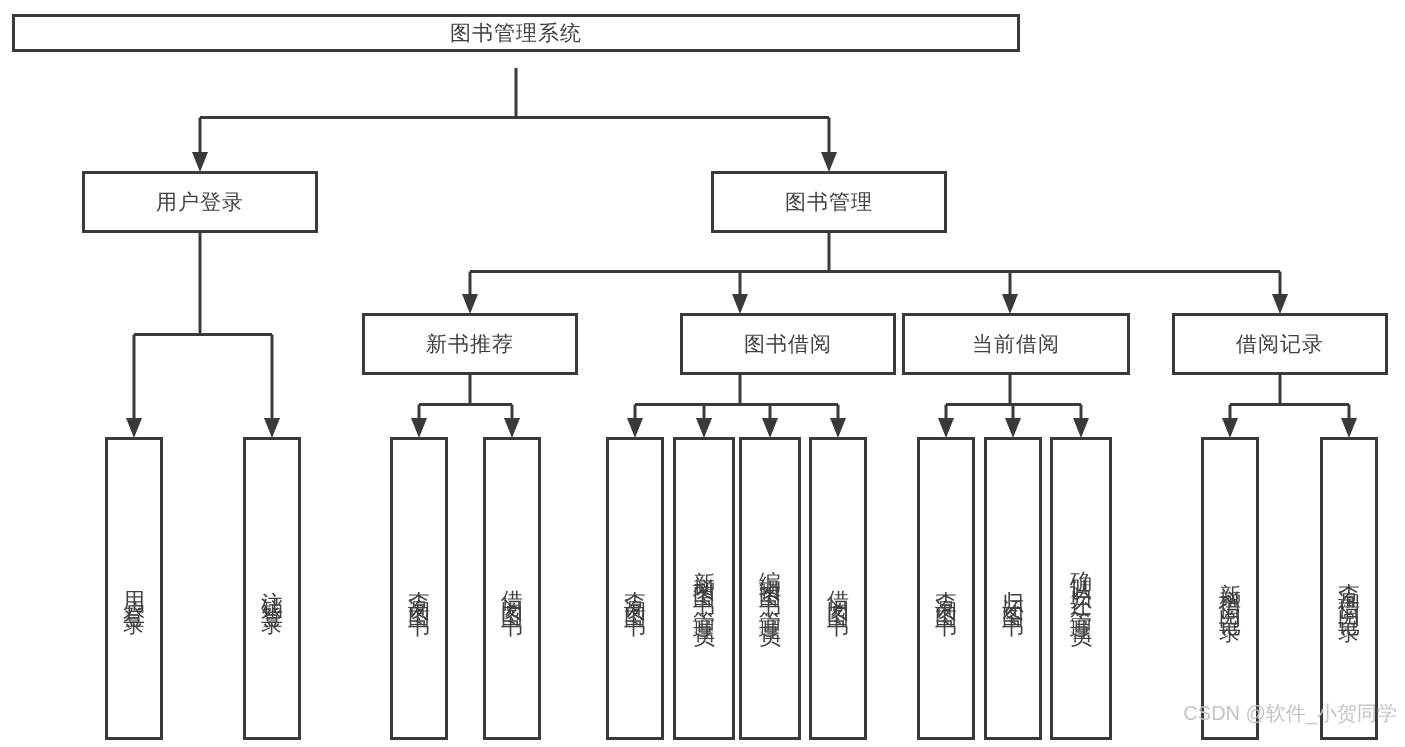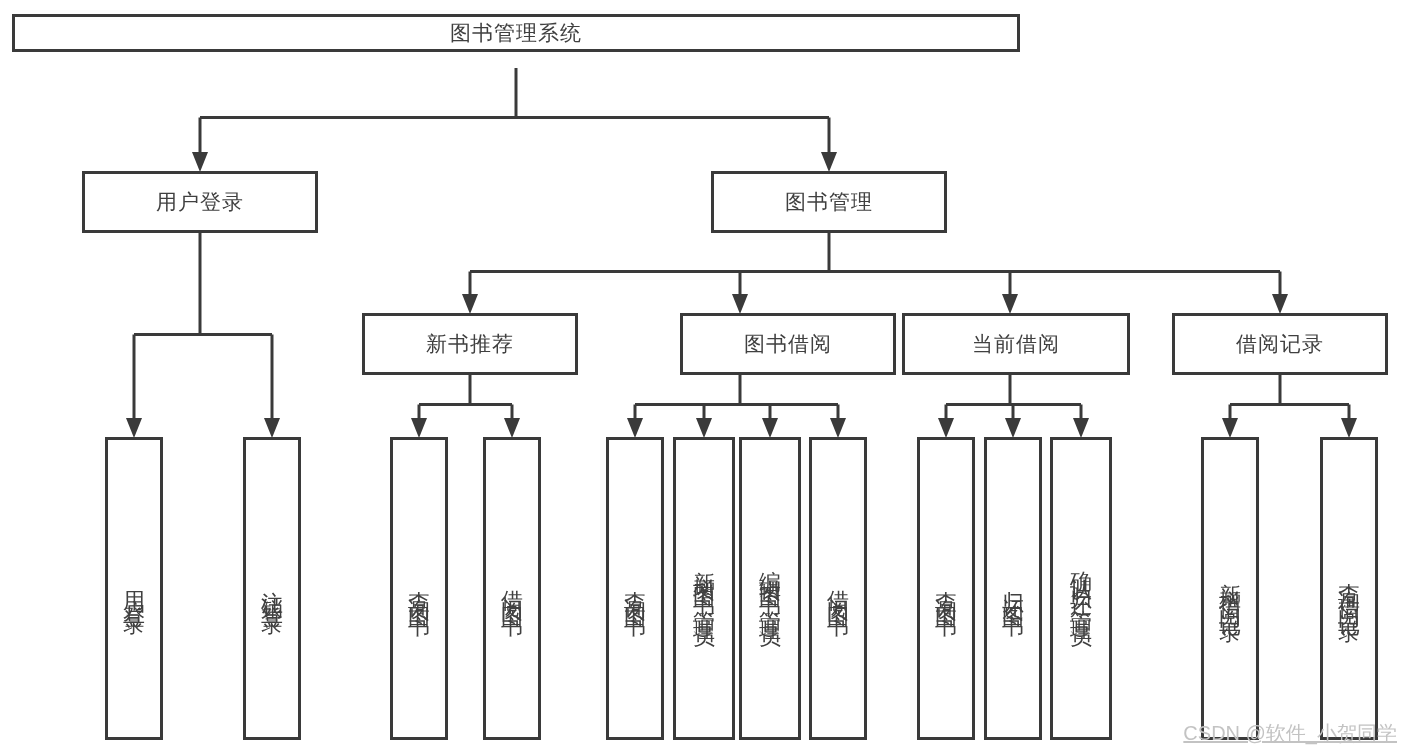--- a/index.html
+++ b/index.html
@@ -37,26 +37,25 @@
     writing-mode:vertical-rl;
     text-orientation:mixed;
     font-size:22px;
     line-height:1;
     letter-spacing:8px;
     white-space:nowrap;
   }
   .watermark{
     position:absolute;
     right:8px;
-    bottom:0;
+    bottom:20px;
     font-size:20px;
     color:var(--wm);
     z-index:10;
     white-space:nowrap;
-    text-decoration:underline;
   }
 </style>
 </head>
 <body>
 
 <div class="stage">
 
   <svg width="1405" height="747" viewBox="0 0 1405 747">
     <g stroke="#3a3a3a" stroke-width="3" fill="none">
 

